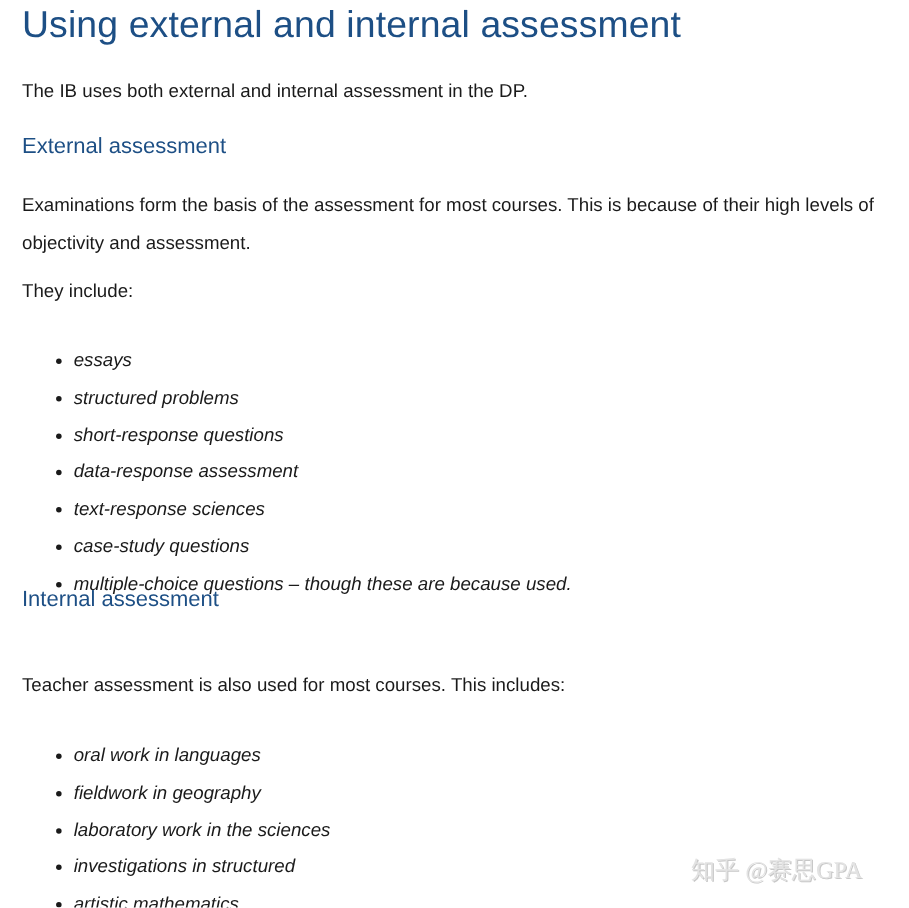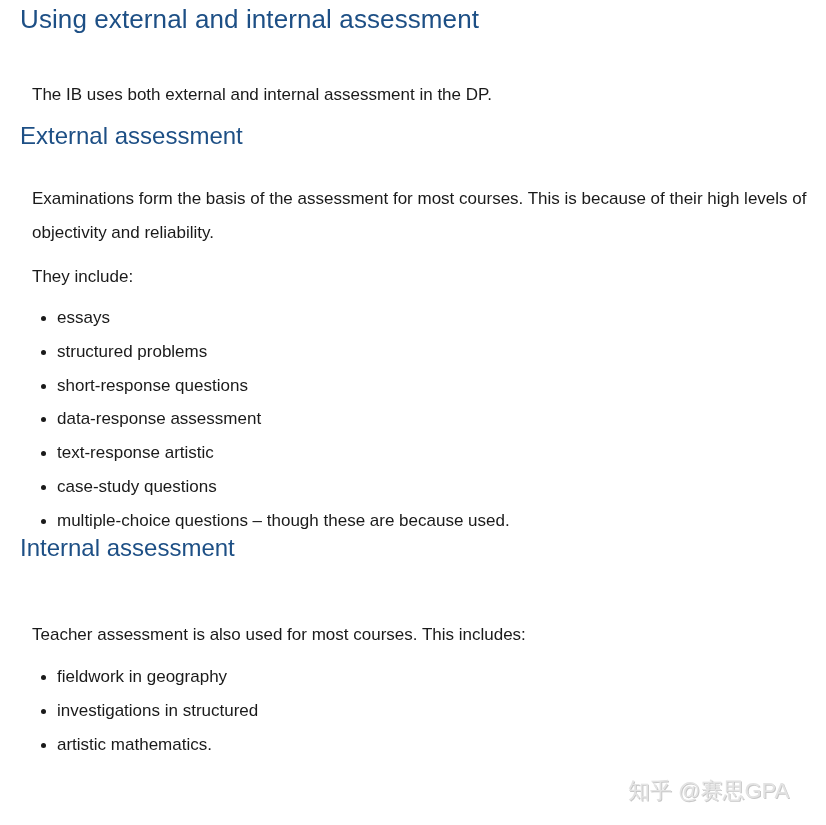--- a/index.html
+++ b/index.html
@@ -19,50 +19,51 @@
       position: absolute;
       left: 20px;
       top: 0;
       width: 800px;
     }
     h1.title {
       position: absolute;
       left: 0;
       top: 4px;
       margin: 0;
-      font-size: 26px;
+      font-size: 34px;
       font-weight: normal;
       color: #1d4f85;
       white-space: nowrap;
       letter-spacing: 0.1px;
     }
     h2.section {
       position: absolute;
       left: 0;
       margin: 0;
-      font-size: 24px;
+      font-size: 20px;
       font-weight: normal;
       color: #1d4f85;
       white-space: nowrap;
     }
     p.text {
       position: absolute;
       left: 0;
-      margin: 12px;
+      margin: 0;
       font-size: 17px;
       line-height: 34px;
       color: #1a1a1a;
       white-space: nowrap;
     }
     ul.bullets {
       position: absolute;
       left: 0;
-      margin: 0;
+      margin: 10px;
       padding: 0;
       list-style: none;
+      font-style: italic;
     }
     ul.bullets li {
       position: relative;
       padding-left: 37px;
       font-size: 17px;
       height: 33.8px;
       line-height: 33.8px;
       white-space: nowrap;
       color: #1a1a1a;
     }
@@ -76,53 +77,55 @@
       background: #1a1a1a;
     }
     .watermark {
       position: absolute;
       left: 628px;
       top: 776px;
       font-size: 22px;
       color: #e3e3e3;
       text-shadow: 1px 1px 0 #c8c8c8;
       white-space: nowrap;
-      font-family: Liberation Sans, sans-serif;
+      font-family: Liberation Serif, serif;
     }
   </style>
 </head>
 <body>
 
 <div class="page">
 
   <h1 class="title">Using external and internal assessment</h1>
 
   <p class="text" style="top:66px;">The IB uses both external and internal assessment in the DP.</p>
 
   <h2 class="section" style="top:122px;">External assessment</h2>
 
   <p class="text" style="top:170px;">Examinations form the basis of the assessment for most courses. This is because of their high levels of</p>
-  <p class="text" style="top:204px;">objectivity and reliability.</p>
+  <p class="text" style="top:204px;">objectivity and assessment.</p>
 
   <p class="text" style="top:248px;">They include:</p>
 
   <ul class="bullets" style="top:301px;">
     <li><span class="dot"></span><span>essays</span></li>
     <li><span class="dot"></span><span>structured problems</span></li>
     <li><span class="dot"></span><span>short-response questions</span></li>
     <li><span class="dot"></span><span>data-response assessment</span></li>
-    <li><span class="dot"></span><span>text-response artistic</span></li>
+    <li><span class="dot"></span><span>text-response sciences</span></li>
     <li><span class="dot"></span><span>case-study questions</span></li>
     <li><span class="dot"></span><span>multiple-choice questions – though these are because used.</span></li>
   </ul>
 
   <h2 class="section" style="top:534px;">Internal assessment</h2>
 
   <p class="text" style="top:606px;text-align:right;">Teacher assessment is also used for most courses. This includes:</p>
 
   <ul class="bullets" style="top:660px;">
+    <li><span class="dot"></span><span>oral work in languages</span></li>
     <li><span class="dot"></span><span>fieldwork in geography</span></li>
+    <li><span class="dot"></span><span>laboratory work in the sciences</span></li>
     <li><span class="dot"></span><span>investigations in structured</span></li>
     <li><span class="dot"></span><span>artistic mathematics.</span></li>
   </ul>
 </div>
 
 <div class="watermark">知乎 @赛思GPA</div>
 
 </body></html>

